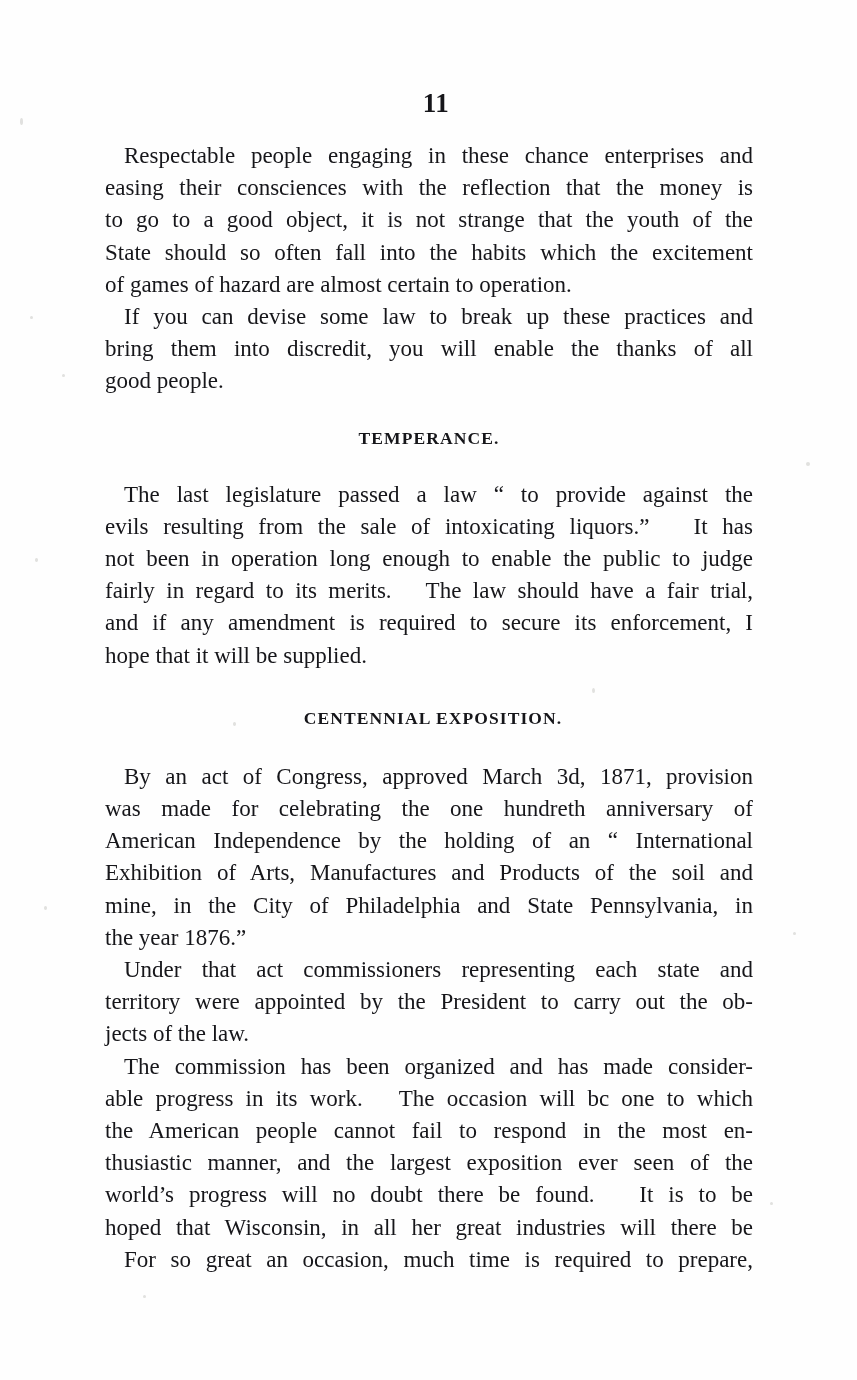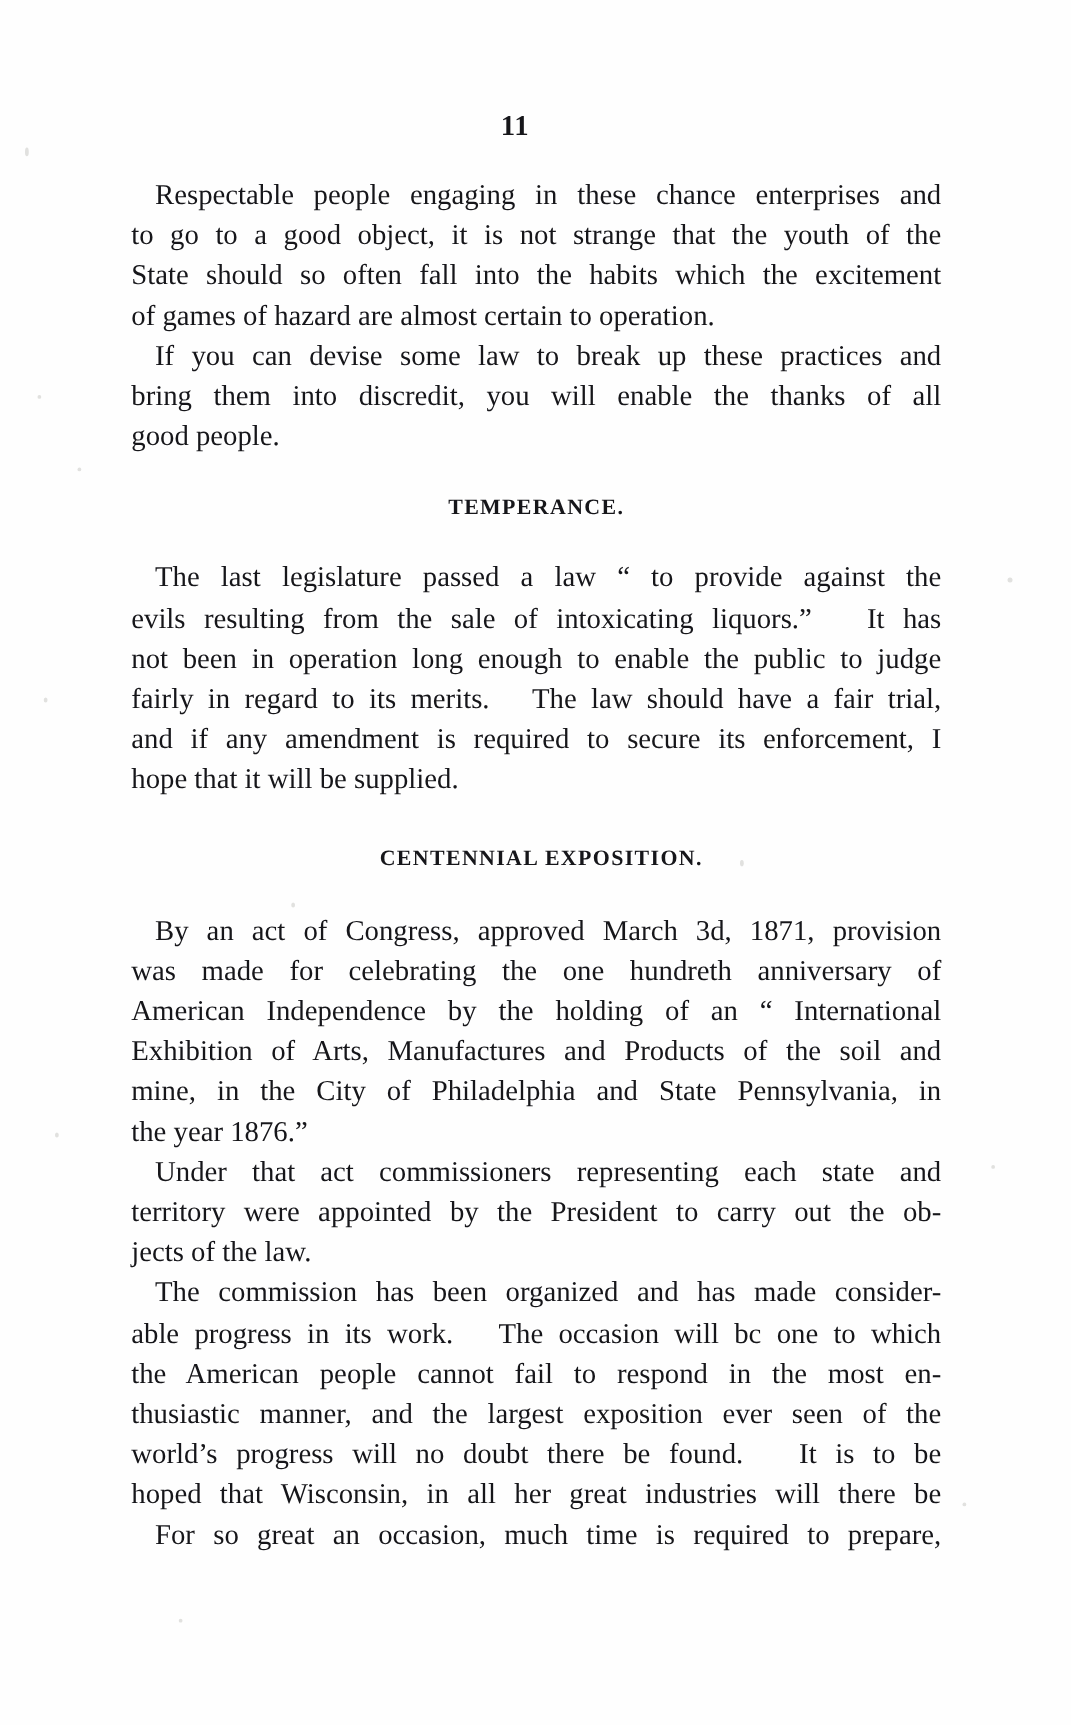--- a/index.html
+++ b/index.html
@@ -24,23 +24,24 @@
     border-radius: 50%;
     opacity: .55;
     pointer-events: none;
   }
   .folio {
     position: absolute;
     top: 88px;
     left: 0;
     width: 824px;
     text-align: center;
-    font-size: 23px;
+    font-size: 27px;
     font-weight: 700;
     letter-spacing: .5px;
+    padding-left: 24px;
   }
   .body {
     position: absolute;
     left: 105px;
     top: 140px;
     width: 648px;
   }
   .para {
     margin: 0;
     font-size: 23px;
@@ -88,20 +89,21 @@
   <div class="speckle" style="left:233px; top:722px; width:3px;  height:4px;"></div>
   <div class="speckle" style="left:592px; top:688px; width:3px;  height:5px;"></div>
   <div class="speckle" style="left:143px; top:1295px; width:3px; height:3px;"></div>
 
   <div class="folio">11</div>
 
   <div class="body">
 
     <p class="para">
       <span class="ln indent">Respectable people engaging in these chance enterprises and</span>
+      <span class="ln">easing their consciences with the reflection that the money is</span>
       <span class="ln">to go to a good object, it is not strange that the youth of the</span>
       <span class="ln">State should so often fall into the habits which the excitement</span>
       <span class="ln last">of games of hazard are almost certain to operation.</span>
     </p>
 
     <p class="para">
       <span class="ln indent">If you can devise some law to break up these practices and</span>
       <span class="ln">bring them into discredit, you will enable the thanks of all</span>
       <span class="ln last">good people.</span>
     </p>

